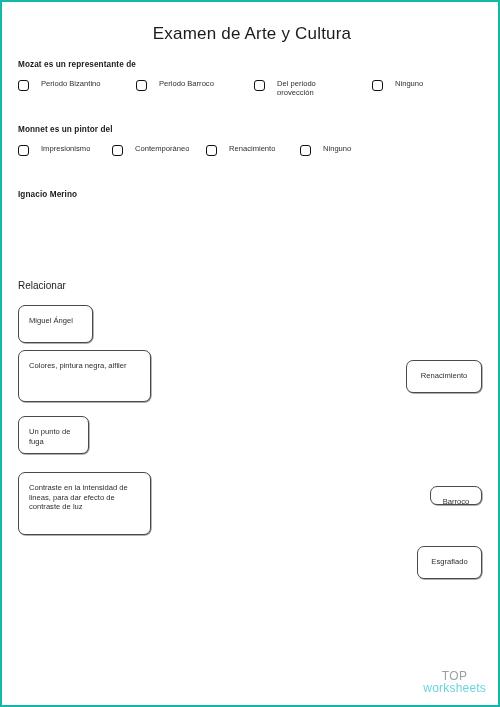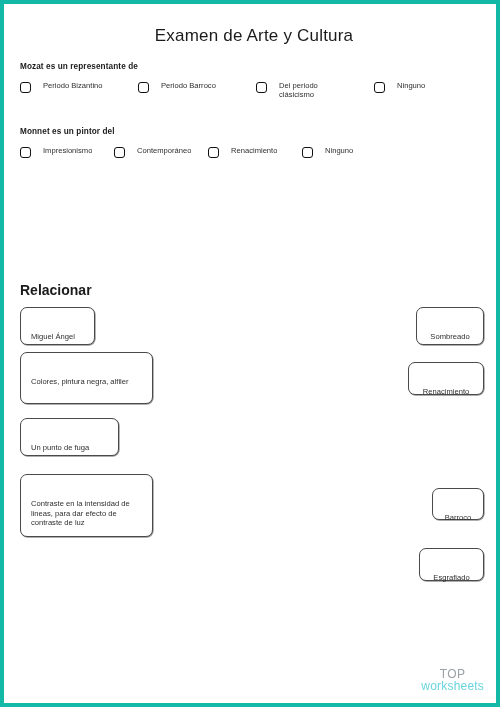--- a/index.html
+++ b/index.html
@@ -11,21 +11,21 @@
     font-family: "Liberation Sans", sans-serif;
     -webkit-font-smoothing: antialiased;
   }
 
   #page {
     position: relative;
     width: 500px;
     height: 707px;
     background: #ffffff;
     box-sizing: border-box;
-    border: 4px solid #14b8a6;
+    border: 2px solid #14b8a6;
     overflow: hidden;
   }
 
   
   .sheet-title {
     position: absolute;
     left: 0;
     top: 22px;
     width: 500px;
     text-align: center;
@@ -82,31 +82,31 @@
     max-height: 10px;
     white-space: nowrap;
     overflow: hidden;
     max-width: 58px;
   }
 
   
   .section-label {
     position: absolute;
     left: 16px;
-    font-size: 14px;
-    font-weight: 700;
+    font-size: 10px;
+    font-weight: 400;
     color: #1b1b1b;
   }
   .match-box {
     position: absolute;
     box-sizing: border-box;
     border: 1px solid #4a4a4a;
     border-radius: 7px;
     background: #ffffff;
-    padding: 24px 10px 6px 10px;
+    padding: 10px 10px 6px 10px;
     font-size: 7.6px;
     line-height: 9.5px;
     color: #2e2e2e;
     box-shadow: 0.7px 0.7px 0 rgba(60,60,60,0.55);
   }
 
   
   .logo {
     position: absolute;
     right: 12px;
@@ -138,21 +138,21 @@
       <div class="option" style="left:0px;">
         <span class="checkbox"></span>
         <span class="option-label">Periodo Bizantino</span>
       </div>
       <div class="option" style="left:118px;">
         <span class="checkbox"></span>
         <span class="option-label">Periodo Barroco</span>
       </div>
       <div class="option" style="left:236px;">
         <span class="checkbox"></span>
-        <span class="option-label" style="max-width:54px;">Del periodo clásicismo</span>
+        <span class="option-label" style="max-width:54px;">Del periodo proyección</span>
       </div>
       <div class="option" style="left:354px;">
         <span class="checkbox"></span>
         <span class="option-label">Ninguno</span>
       </div>
     </div>
   </div>
 
   <div class="question" style="top:123px;">
     <div class="question-prompt">Monnet es un pintor del</div>
@@ -170,34 +170,34 @@
         <span class="option-label">Renacimiento</span>
       </div>
       <div class="option" style="left:282px;">
         <span class="checkbox"></span>
         <span class="option-label">Ninguno</span>
       </div>
     </div>
   </div>
 
   <div class="question" style="top:188px;">
+    <div class="question-prompt">Ignacio Merino</div>
   </div>
 
   <div class="section-label" style="top:278px;">Relacionar</div>
 
   <div class="match-box" style="left:16px; top:303px; width:75px; height:38px;">Miguel Ángel</div>
 
   <div class="match-box" style="left:16px; top:348px; width:133px; height:52px;">Colores, pintura negra, alfiler</div>
 
-  <div class="match-box" style="left:16px; top:414px; width:99px; height:38px;">Un punto de fuga</div>
+  <div class="match-box" style="left:16px; top:414px; width:71px; height:38px;">Un punto de fuga</div>
 
   <div class="match-box" style="left:16px; top:470px; width:133px; height:63px;">Contraste en la intensidad de lineas, para dar efecto de contraste de luz</div>
 
 
-  <div class="match-box" style="left:412px; top:303px; width:68px; height:38px; text-align:center;">Sombreado</div>
 
   <div class="match-box" style="left:404px; top:358px; width:76px; height:33px; text-align:center;">Renacimiento</div>
 
 
   <div class="match-box" style="left:428px; top:484px; width:52px; height:19px; text-align:center;">Barroco</div>
 
   <div class="match-box" style="left:415px; top:544px; width:65px; height:33px; text-align:center;">Esgrafiado</div>
 
   <div class="logo">
     <div class="logo-top">TOP</div>

